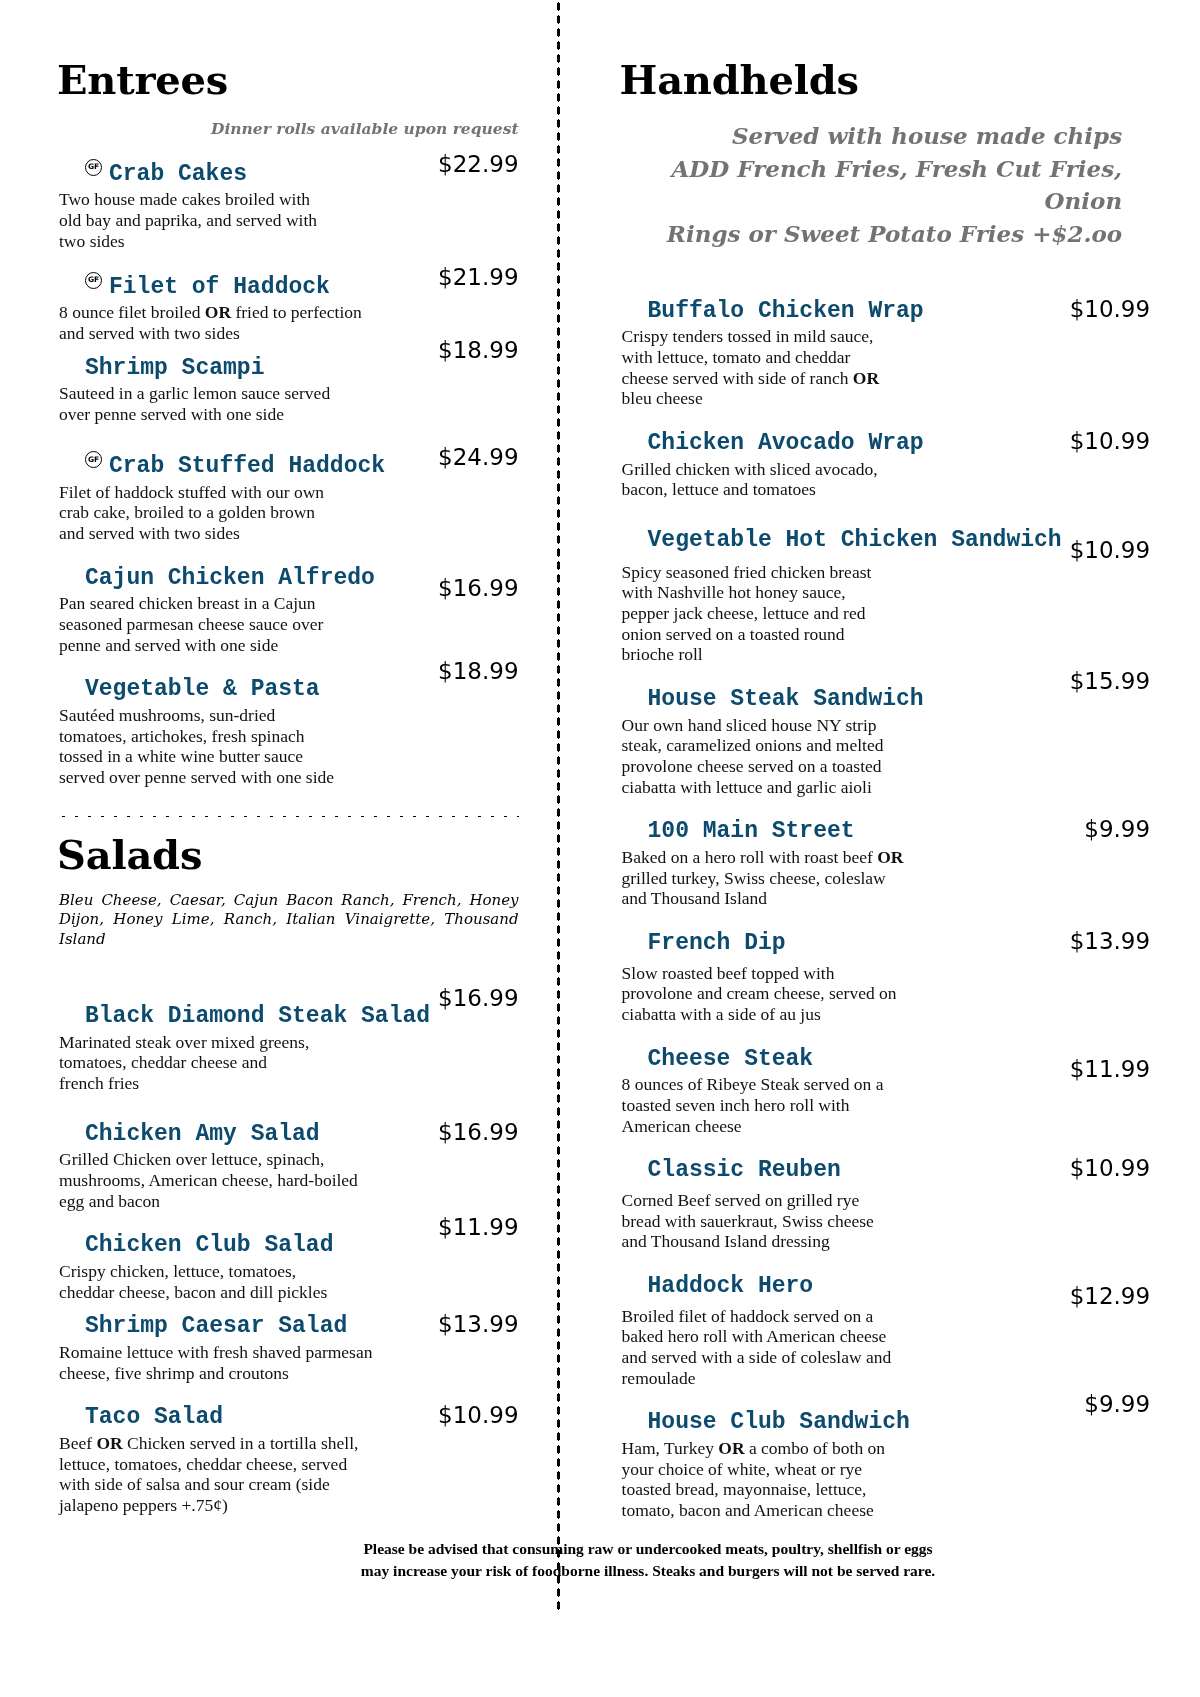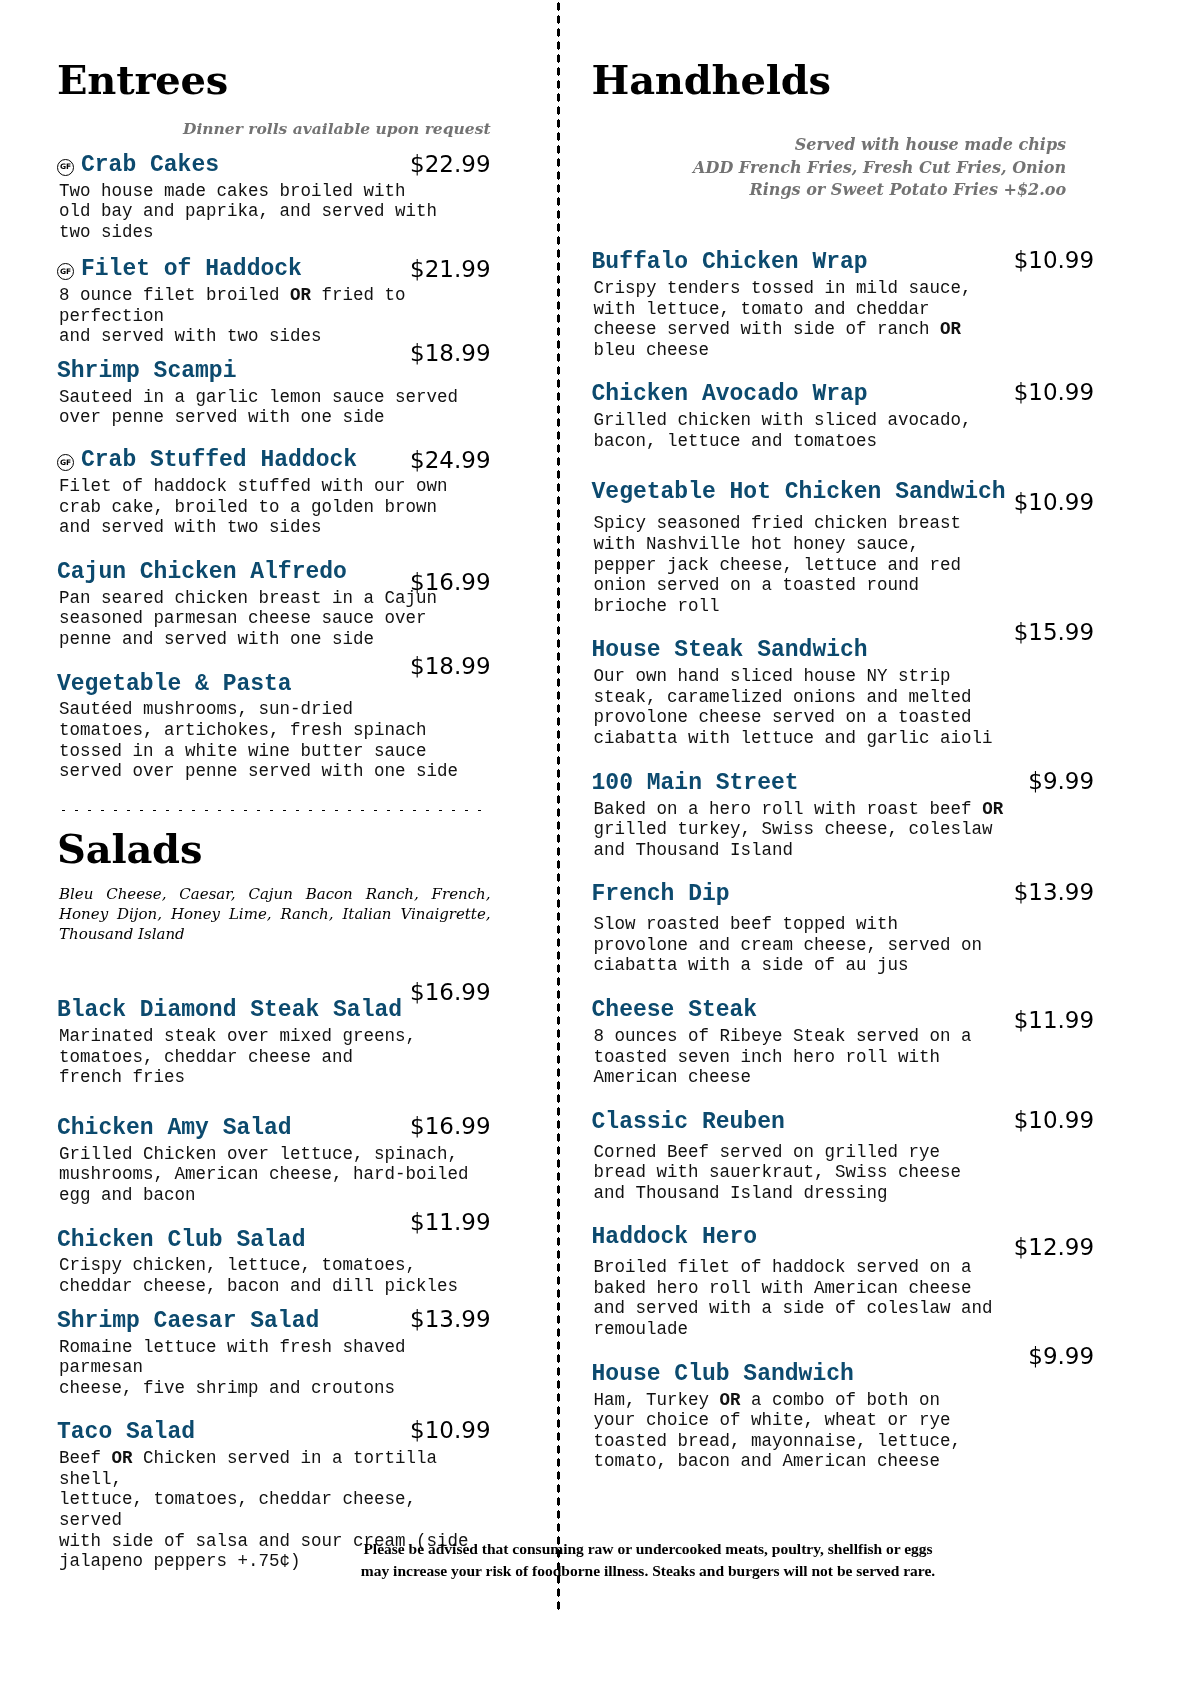--- a/index.html
+++ b/index.html
@@ -57,23 +57,23 @@
     font-family: "DejaVu Serif", serif;
     font-style: italic;
     font-weight: 600;
     font-size: 15.5px;
     line-height: 1.45;
     text-align: right;
     margin: 18px 0 0 0;
     color: #737373;
   }
   .col-right .section-note {
-    font-size: 16px;
+    font-size: 23px;
     line-height: 1.42;
-    margin-top: 34px;
+    margin-top: 20px;
     padding: 0 28px 0 40px;
   }
 
   
   .h-divider {
     height: 5px;
     margin: 26px 0 16px 0;
     background-image: radial-gradient(#000 1.6px, transparent 1.7px);
     background-size: 13px 5px;
     background-repeat: repeat-x;
@@ -83,41 +83,42 @@
   .item { margin: 0 0 14px 0; }
 
   .item-head {
     display: flex;
     align-items: baseline;
     justify-content: space-between;
     gap: 8px;
   }
   .item-name-wrap {
     display: flex;
-    align-items: flex-end;
+    align-items: flex-start;
     gap: 7px;
+    margin-left: 28px;
   }
   .item-name {
     font-family: Liberation Mono, monospace;
     font-weight: 700;
     font-size: 23px;
     line-height: 1.12;
     color: #0c4a6e;
     white-space: nowrap;
   }
   .item-price {
     font-family: "DejaVu Sans", sans-serif;
     font-weight: 400;
     font-size: 23px;
     line-height: 1.1;
     color: #000;
     white-space: nowrap;
   }
   .item-desc {
-    font-family: Liberation Mono, monospace;
+    font-family: Liberation Serif, serif;
     font-weight: 300;
     font-size: 17.5px;
     line-height: 1.18;
     color: #111;
     margin: 2px 0 0 2px;
     max-width: 430px;
     white-space: pre-line;
   }
   .col-right .item-desc { max-width: 430px; }
 

